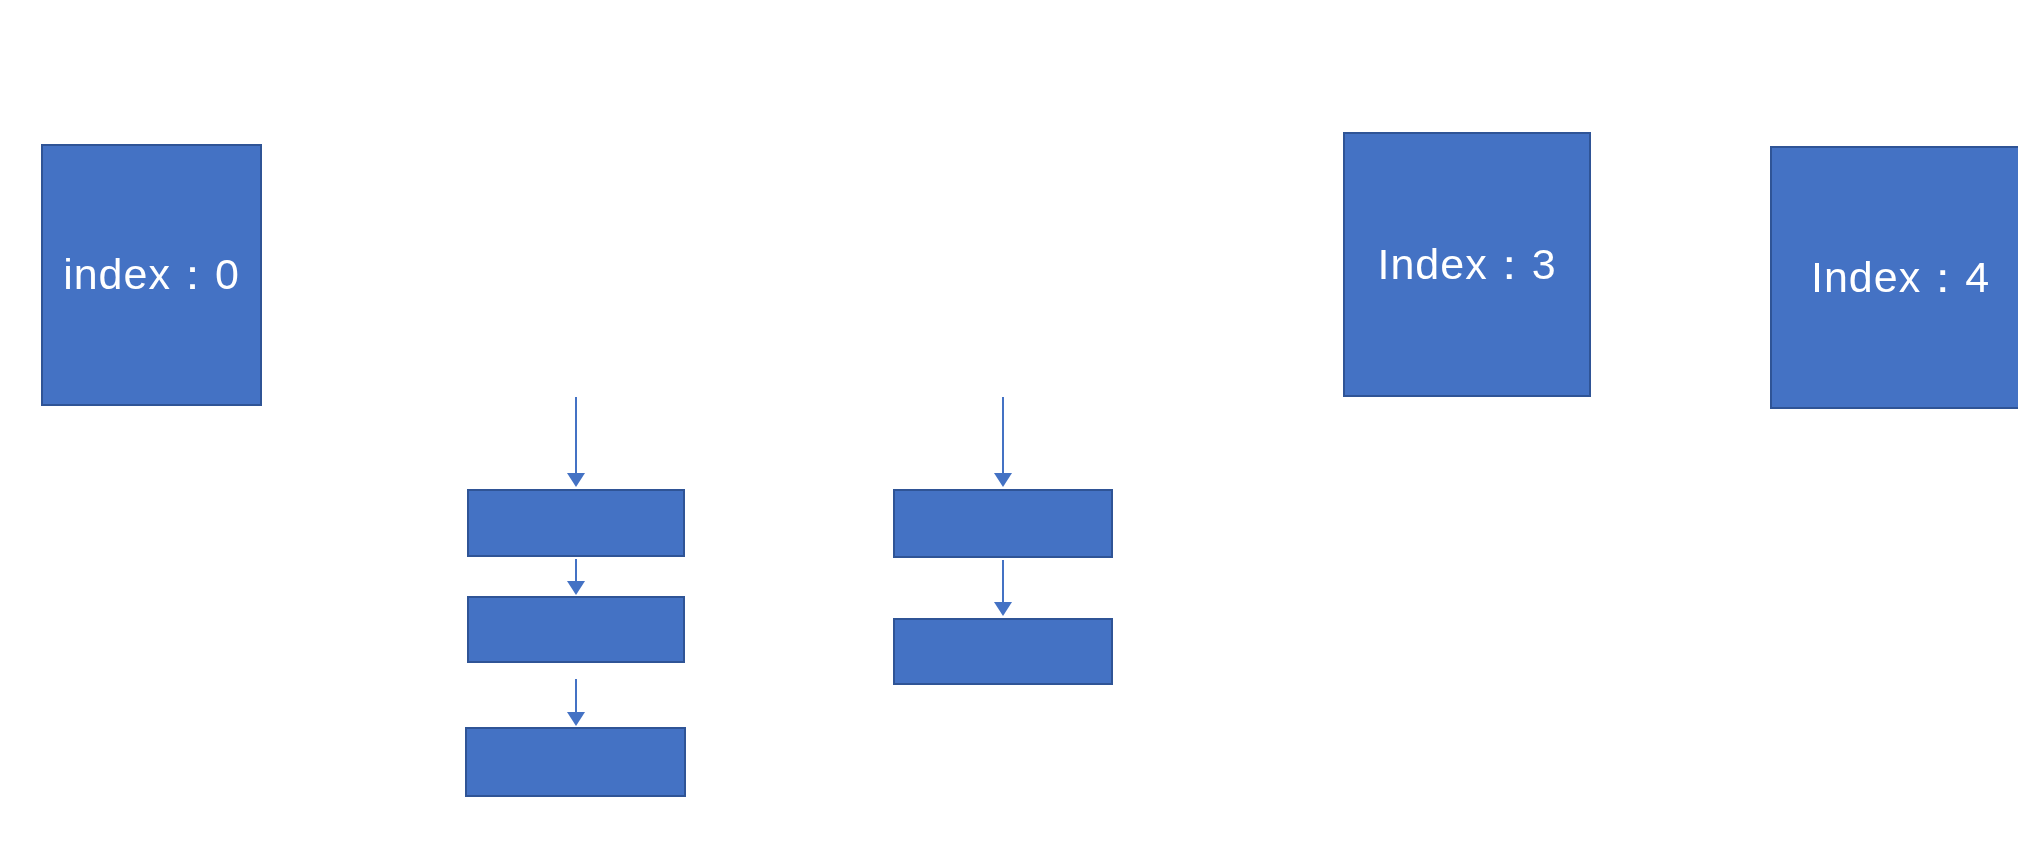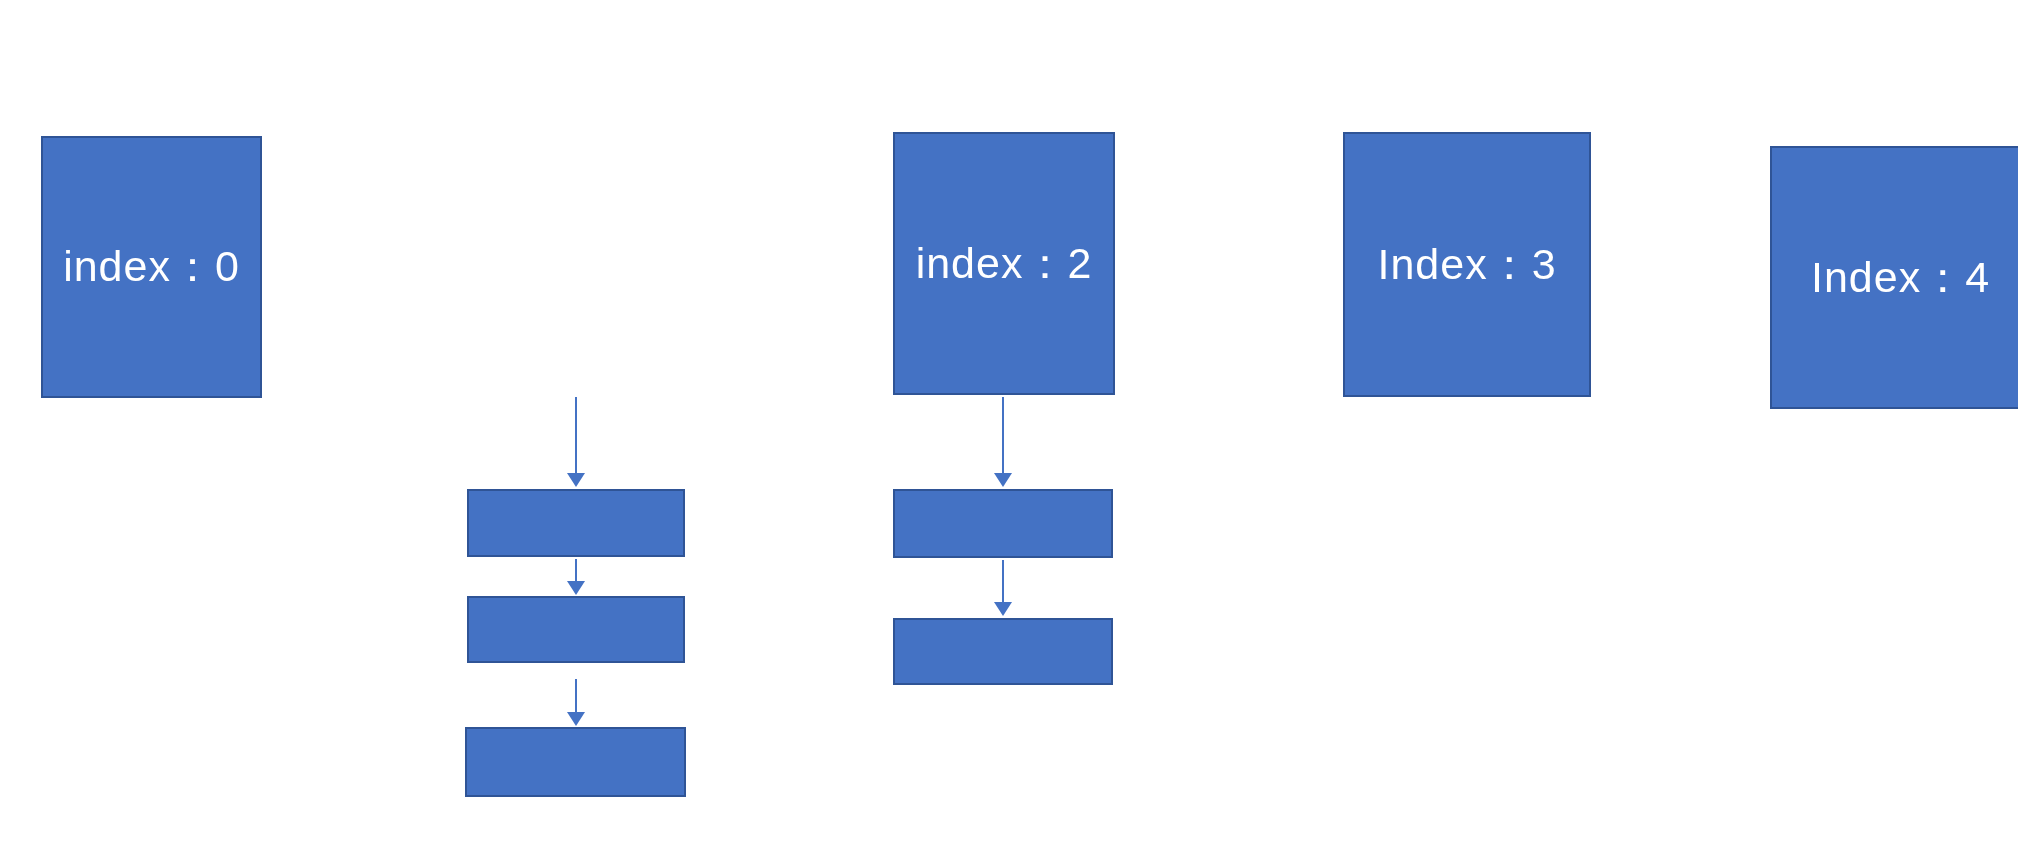--- a/index.html
+++ b/index.html
@@ -23,21 +23,21 @@
     display: flex;
     align-items: center;
     justify-content: center;
   }
   .bucket-label {
     color: var(--label-text, #ffffff);
     font-size: 43px;
     letter-spacing: 1px;
     white-space: nowrap;
   }
-  #bucket-0 { left: 41px;   top: 136px; width: 221px; height: 262px; }
+  #bucket-0 { left: 41px;   top: 144px; width: 221px; height: 262px; }
   #bucket-1 { left: 466px;  top: 132px; width: 220px; height: 263px; }
   #bucket-2 { left: 893px;  top: 132px; width: 222px; height: 263px; }
   #bucket-3 { left: 1343px; top: 132px; width: 248px; height: 265px; }
   #bucket-4 { left: 1770px; top: 132px; width: 261px; height: 263px; margin-top: 14px; }
 
   .chain-node {
     position: absolute;
     background: var(--box-fill, #4472C4);
     border: 2px solid var(--box-border, #2F5496);
     box-sizing: border-box;
@@ -93,23 +93,20 @@
   }
 </style>
 </head>
 <body>
 
 <div id="canvas" style="--box-fill: #4472C4; --box-border: #2F5496; --arrow: #4472C4; --label-text: #FFFFFF; --watermark-text: #C2C2C2;">
 
   <div class="bucket" id="bucket-0">
     <span class="bucket-label">index：0</span>
   </div>
-  <div class="bucket" id="bucket-2">
-    <span class="bucket-label">index：2</span>
-  </div>
   <div class="bucket" id="bucket-3">
     <span class="bucket-label">Index：3</span>
   </div>
   <div class="bucket" id="bucket-4">
     <span class="bucket-label">Index：4</span>
   </div>
 
   <div class="arrow" id="c1-a0"></div>
   <div class="chain-node" id="c1-n0"></div>
   <div class="arrow" id="c1-a1"></div>

